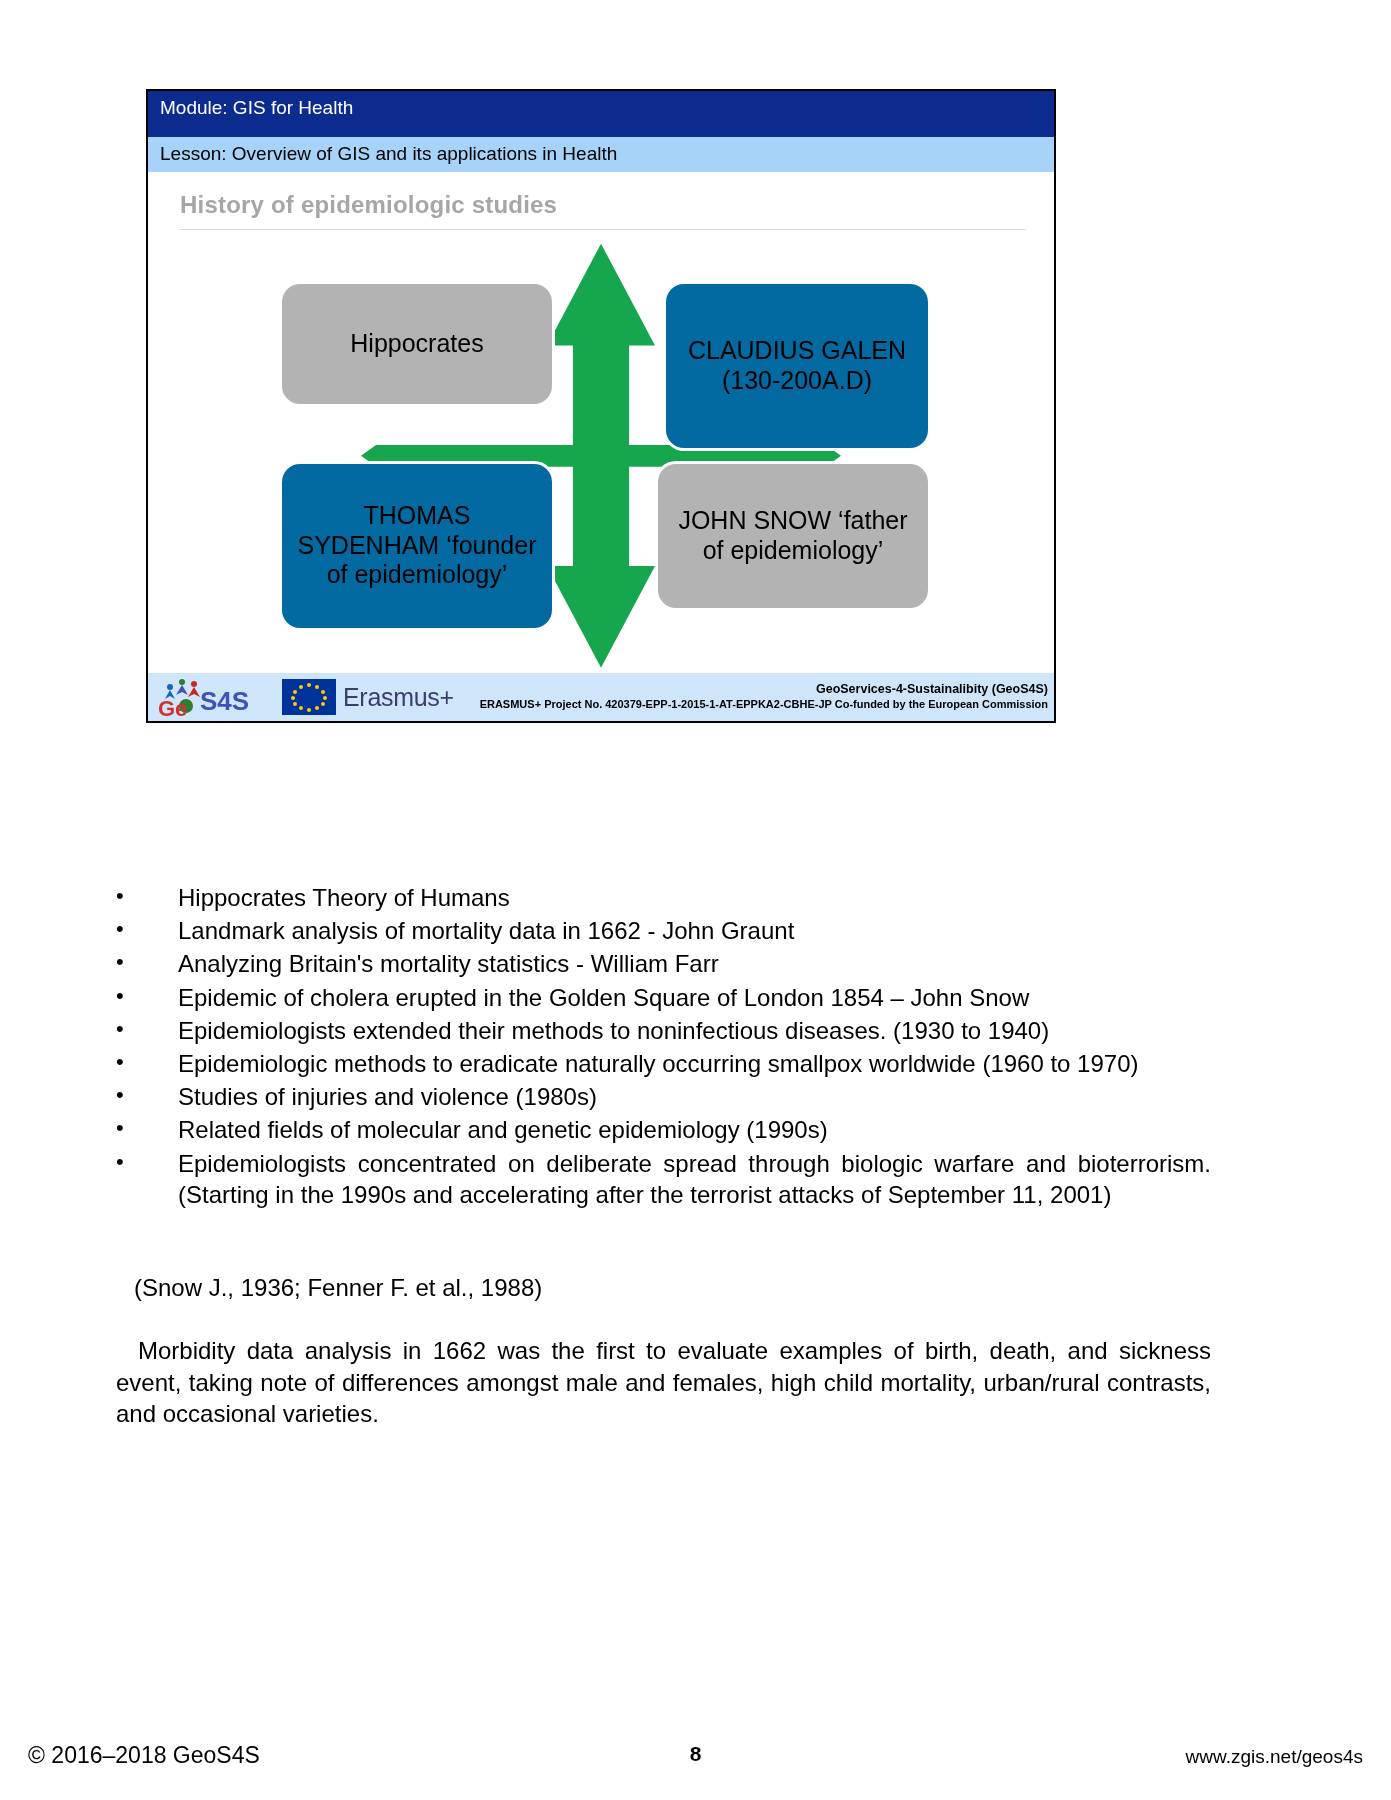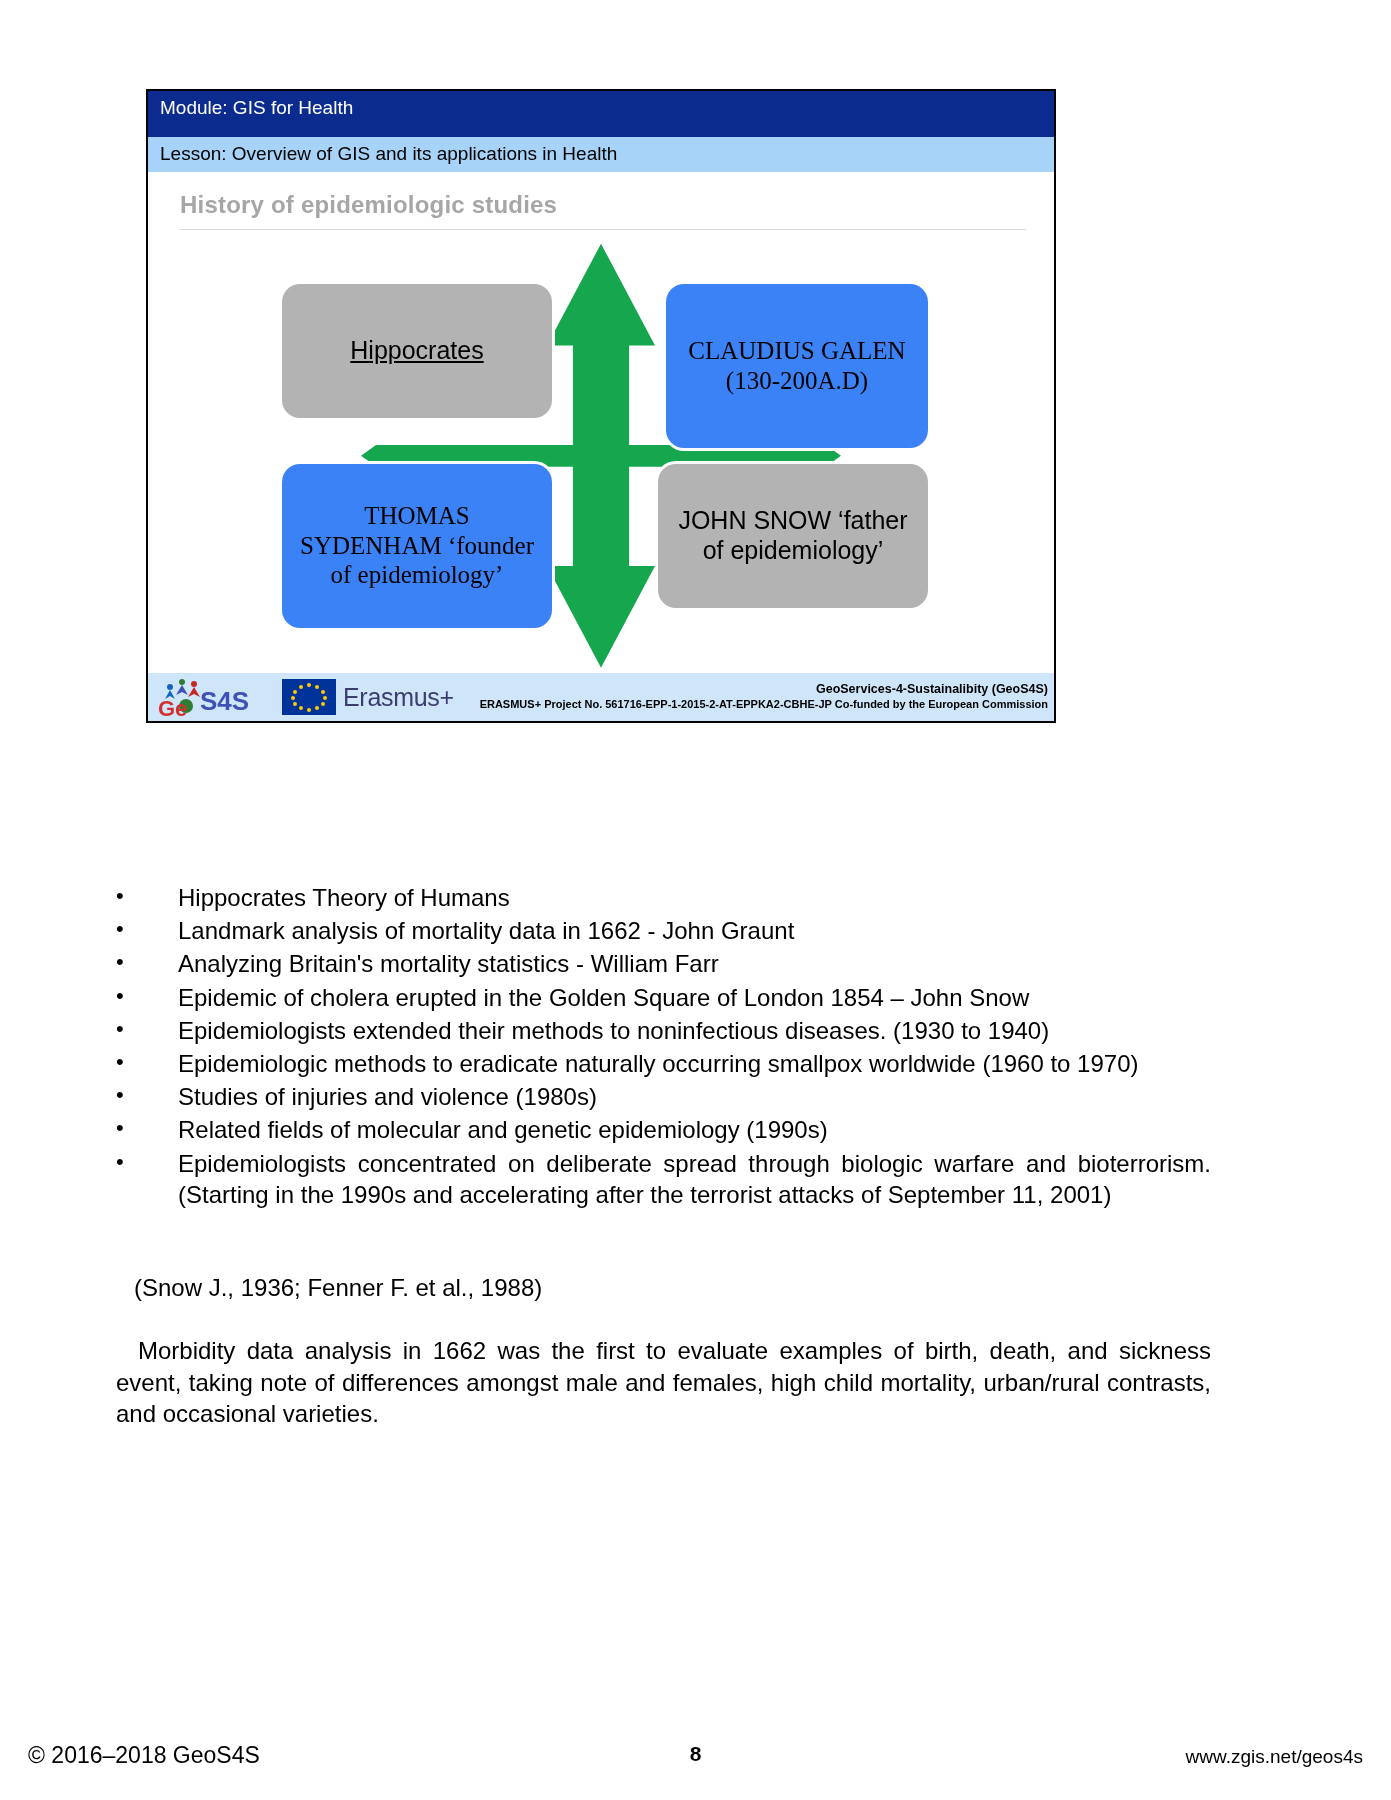--- a/index.html
+++ b/index.html
@@ -109,23 +109,23 @@
     justify-content: center;
     text-align: center;
     font-size: 25px;
     line-height: 1.18;
     color: #000000;
     box-shadow: 0 0 0 3px #ffffff;
     padding: 6px 10px;
     box-sizing: border-box;
   }
   .node-gray  { background: #b3b3b3; }
-  .node-green { background: #3b82f6; font-family: Liberation Serif, serif; }
-
-  .node-hippocrates { left: 134px; top: 48px;  width: 270px; height: 134px; text-decoration: underline; }
+  .node-green { background: #0369a1; }
+
+  .node-hippocrates { left: 134px; top: 48px;  width: 270px; height: 120px; }
   .node-galen       { right: 126px; top: 48px; width: 262px; height: 164px; }
   .node-sydenham    { left: 134px; top: 228px; width: 270px; height: 164px; }
   .node-snow        { right: 126px; top: 228px; width: 270px; height: 144px; }
 
   .node .l1 { display: block; }
 
   
   .slide-footer {
     position: absolute;
     left: 0;
@@ -326,21 +326,21 @@
         <span style="left:11px; top:23px;"></span>
         <span style="left:9px;  top:17px;"></span>
         <span style="left:11px; top:11px;"></span>
         <span style="left:17px; top:6px;"></span>
       </div>
       <div class="erasmus-word">Erasmus+</div>
     </div>
 
     <div class="footer-texts">
       <div class="footer-line1">GeoServices-4-Sustainalibity (GeoS4S)</div>
-      <div class="footer-line2">ERASMUS+ Project No. 561716-EPP-1-2015-2-AT-EPPKA2-CBHE-JP  Co-funded by the European Commission</div>
+      <div class="footer-line2">ERASMUS+ Project No. 420379-EPP-1-2015-1-AT-EPPKA2-CBHE-JP  Co-funded by the European Commission</div>
     </div>
 
   </div>
 </div>
 
 <div class="body-list">
 
   <div class="bullet-row">
     <div class="bullet-dot">•</div>
     <div class="bullet-text">Hippocrates Theory of Humans</div>

